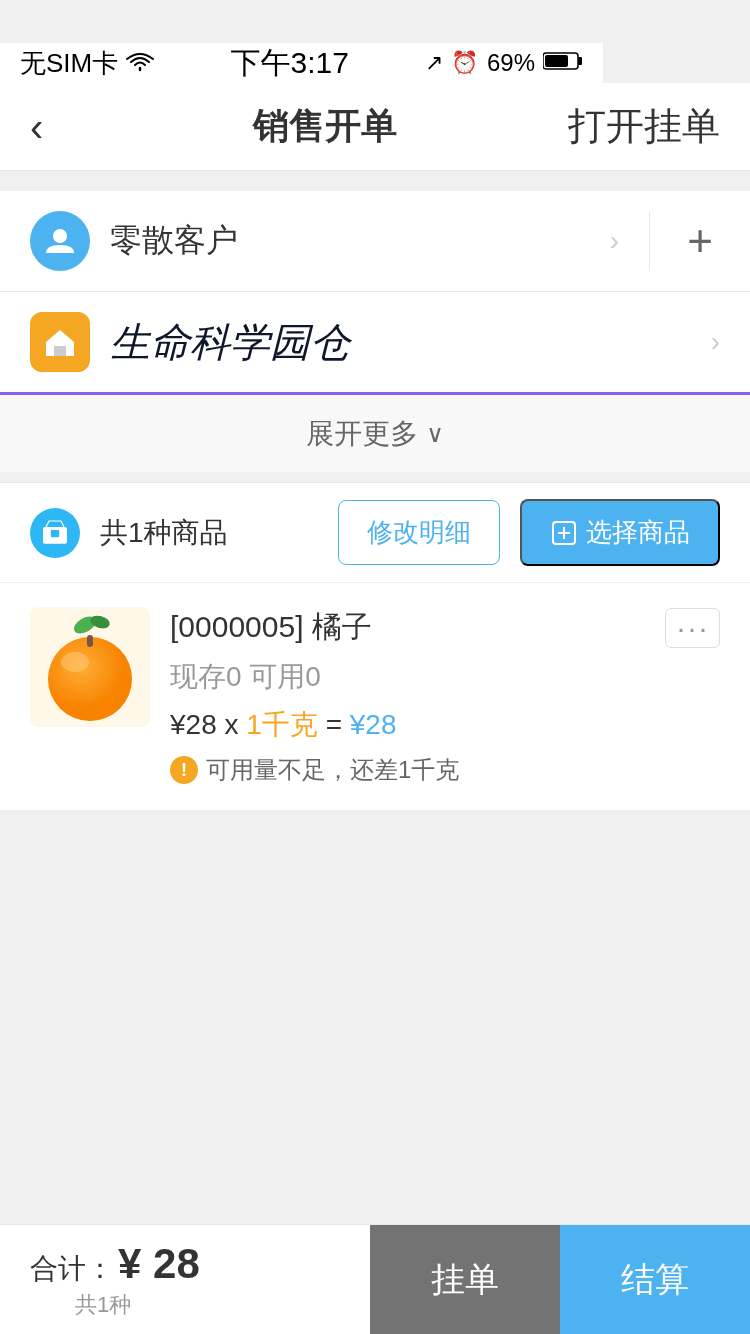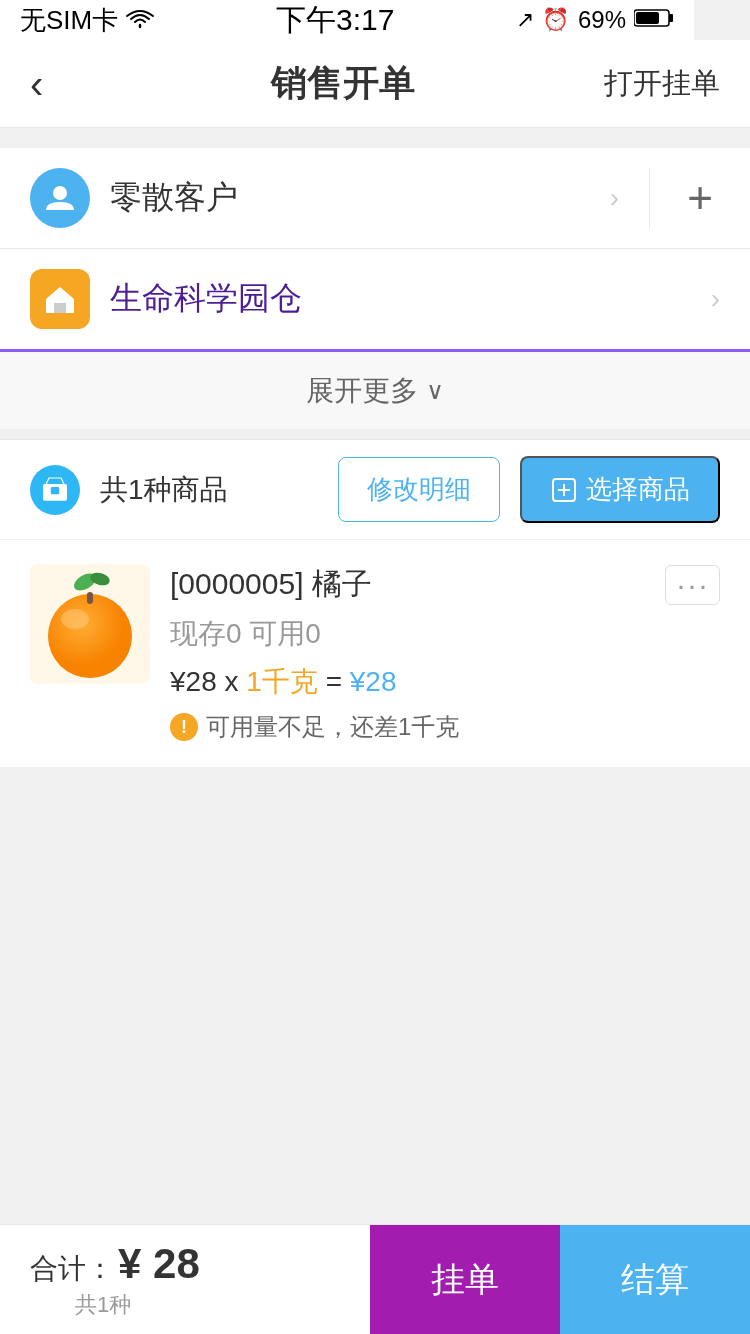--- a/index.html
+++ b/index.html
@@ -7,29 +7,30 @@
     body {
       width: 750px;
       min-height: 1334px;
       font-family: -apple-system, "PingFang SC", "Helvetica Neue", sans-serif;
       background: #f0f0f0;
       overflow-x: hidden;
     }
 
     
     .status-bar {
-      width: 694px;
+      width: 603px;
       height: 40px;
       background: #fff;
       display: flex;
       align-items: center;
       justify-content: space-between;
       padding: 0 20px;
       font-size: 26px;
       color: #000;
+      margin-top: 43px;
     }
     .status-left { display: flex; align-items: center; gap: 8px; }
     .status-center { font-size: 30px; font-weight: 500; }
     .status-right { display: flex; align-items: center; gap: 8px; font-size: 24px; }
 
     
     .nav-bar {
       width: 750px;
       height: 88px;
       background: #fff;
@@ -45,21 +46,21 @@
       cursor: pointer;
       line-height: 1;
     }
     .nav-title {
       font-size: 36px;
       font-weight: 600;
       color: #333;
       margin-left: 39px;
     }
     .nav-action {
-      font-size: 29px;
+      font-size: 38px;
       color: #333;
       cursor: pointer;
     }
 
     
     .divider-gray {
       width: 750px;
       height: 20px;
       background: #f0f0f0;
     }
@@ -131,23 +132,24 @@
       border-radius: 12px;
       background: #f5a623;
       display: flex;
       align-items: center;
       justify-content: center;
       margin-right: 20px;
       flex-shrink: 0;
     }
     .warehouse-icon svg { width: 36px; height: 36px; }
     .warehouse-name {
-      font-size: 32px;
-      color: #4c1d95;
+      font-size: 40px;
+      color: #0f172a;
       flex: 1;
+      font-style: italic;
     }
 
     
     .expand-more {
       width: 750px;
       height: 80px;
       background: #f8f8f8;
       display: flex;
       align-items: center;
       justify-content: center;
@@ -310,21 +312,21 @@
     .total-section {
       flex: 1;
       display: flex;
       flex-direction: column;
       justify-content: center;
       padding: 0 30px;
       background: #fff;
     }
     .btn-hang {
       width: 190px;
-      background: #a21caf;
+      background: #737373;
       display: flex;
       align-items: center;
       justify-content: center;
       font-size: 34px;
       color: #fff;
       font-weight: 500;
       cursor: pointer;
     }
     .btn-checkout {
       width: 190px;

